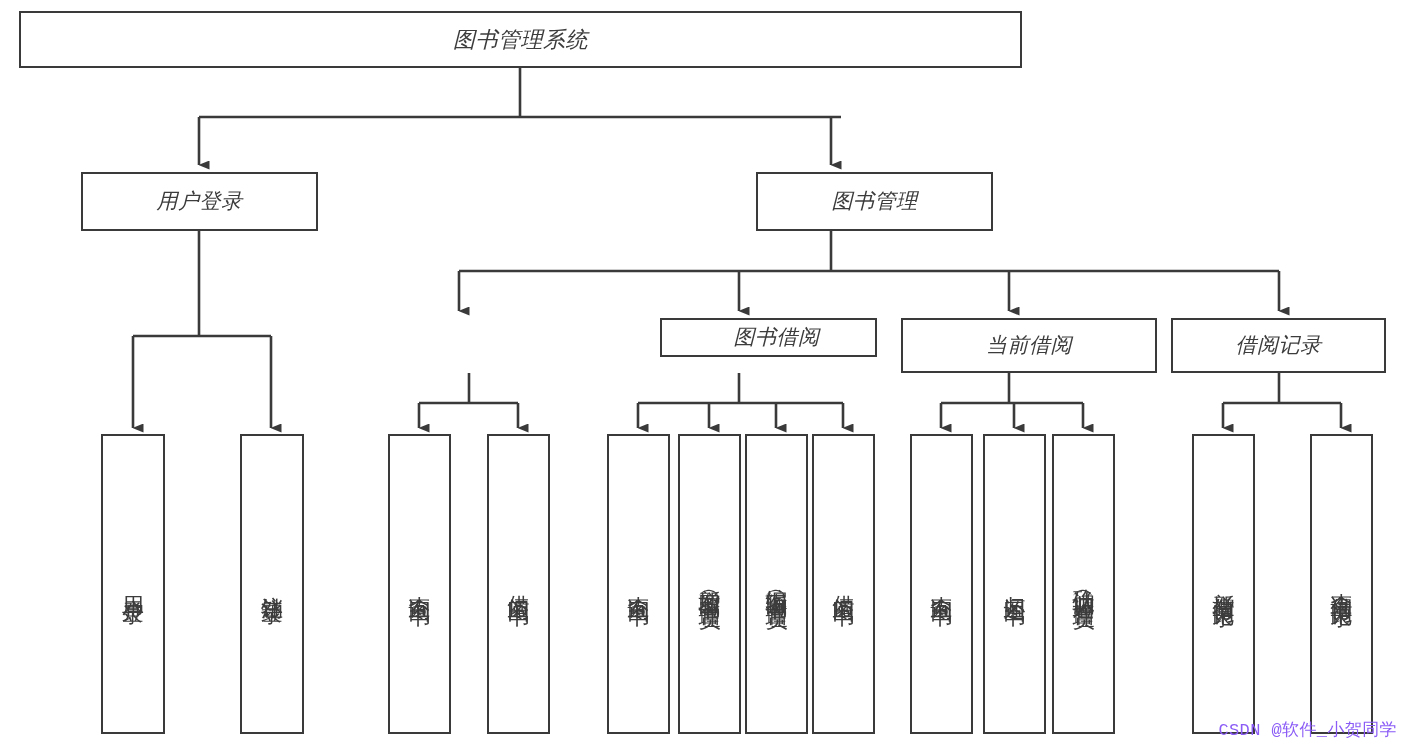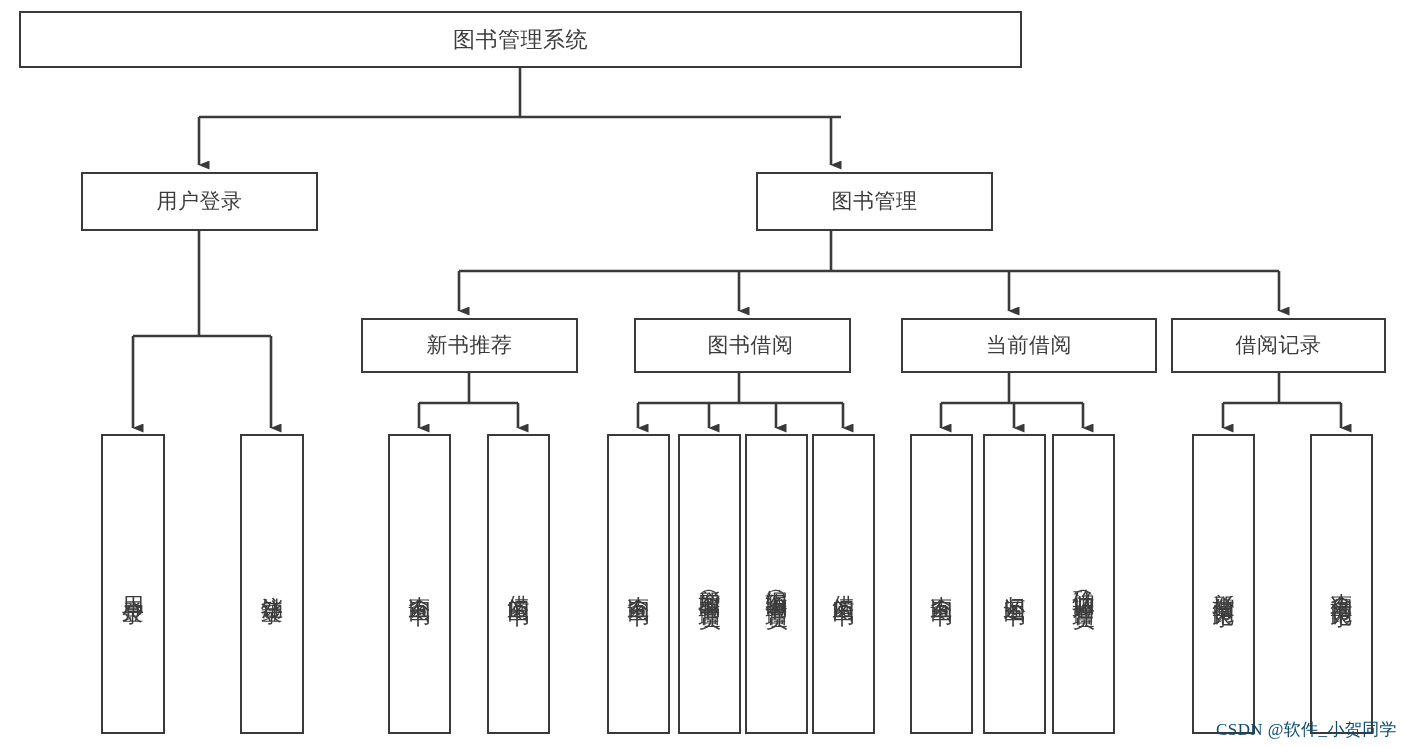--- a/index.html
+++ b/index.html
@@ -41,20 +41,21 @@
     display: block;
     text-align: center;
     line-height: 1.18;
     white-space: nowrap;
     color: #3c3c3c;
   }
   
   .h-node .node-label {
     font-size: 21px;
     letter-spacing: 0.5px;
+    font-style: italic;
   }
   #node-root .node-label {
     font-size: 22px;
   }
   
   .v-node {
     padding: 6px 0;
     align-items: center;
   }
   .v-node .node-label {
@@ -63,25 +64,25 @@
     font-size: 22px;
     line-height: 1.0;
     letter-spacing: 3px;
     white-space: nowrap;
   }
   #watermark {
     position: absolute;
     right: 8px;
     bottom: 6px;
     font-size: 17px;
-    color: #0c4a6e;
+    color: #8b5cf6;
     letter-spacing: 0.4px;
     z-index: 5;
     white-space: nowrap;
-    font-family: Liberation Serif, serif;
+    font-family: Liberation Mono, monospace;
   }
 </style>
 </head>
 <body>
 
 <div id="canvas">
 
   <svg id="edges" viewBox="0 0 1405 747" width="1405" height="747" xmlns="http://www.w3.org/2000/svg">
     <defs>
       <marker id="arrowhead" markerWidth="9" markerHeight="11" refX="4.5" refY="10.5" orient="auto" markerUnits="userSpaceOnUse">
@@ -137,25 +138,22 @@
   </div>
 
   <div class="node h-node" style="left:81px; top:172px; width:237px; height:59px;">
     <span class="node-label">用户登录</span>
   </div>
 
   <div class="node h-node" style="left:712px; top:172px; width:237px; height:59px;margin-left:44px;">
     <span class="node-label">图书管理</span>
   </div>
 
-  <div class="node h-node" style="left:361px; top:318px; width:217px; height:55px;">
-    <span class="node-label">新书推荐</span>
-  </div>
-
-  <div class="node h-node" style="left:634px; top:318px; width:217px; height:55px;padding-left:16px;">
+
+  <div class="node h-node" style="left:660px; top:318px; width:217px; height:39px;padding-left:16px;">
     <span class="node-label">图书借阅</span>
   </div>
 
   <div class="node h-node" style="left:901px; top:318px; width:256px; height:55px;">
     <span class="node-label">当前借阅</span>
   </div>
 
   <div class="node h-node" style="left:1171px; top:318px; width:215px; height:55px;">
     <span class="node-label">借阅记录</span>
   </div>

